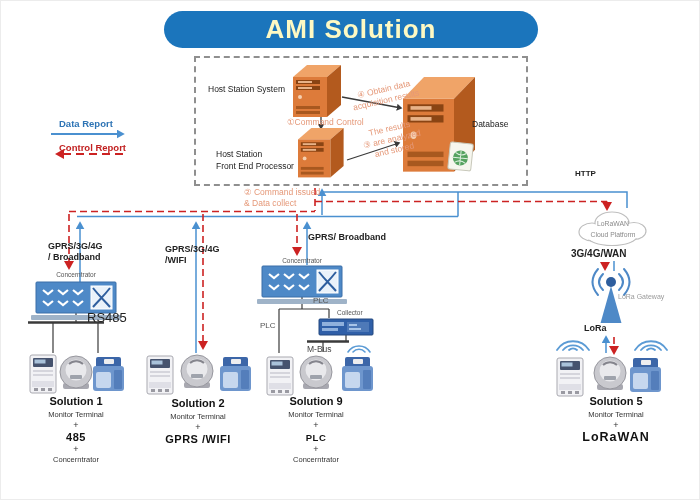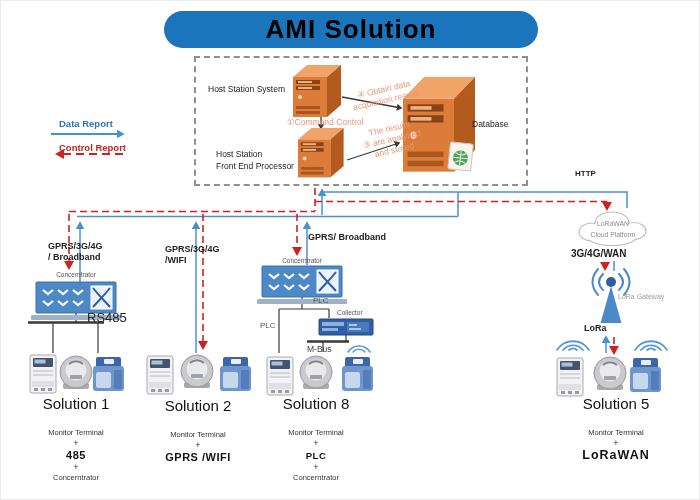--- a/index.html
+++ b/index.html
@@ -1,37 +1,37 @@
 <!DOCTYPE html>
 <html><head>
 <meta charset="utf-8">
 <style>
   *{margin:0;padding:0;box-sizing:border-box}
   html,body{background:#fff}
   body{font-family:"Liberation Sans","DejaVu Sans",sans-serif;color:#222}
   #canvas{position:relative;width:700px;height:500px;background:#fff;overflow:hidden;border:1px solid #ececec}
   svg.overlay{position:absolute;left:0;top:0;width:700px;height:500px}
   #title{position:absolute;left:163px;top:10px;width:374px;height:37px;background:#1B75BC;
-         border-radius:20px;color:#000000;font-size:26px;font-weight:bold;text-align:center;
+         border-radius:20px;color:#fef9c3;font-size:26px;font-weight:bold;text-align:center;
          line-height:37px;letter-spacing:1px}
   #host-box{position:absolute;left:193px;top:55px;width:334px;height:130px;border:2px dashed #8F8F8F}
   .hlbl{position:absolute;font-size:8.5px;color:#222;line-height:12px}
   .note{position:absolute;font-size:8.5px;color:#E59878;white-space:pre-line;line-height:1.3}
   .rot{transform:rotate(-13deg);text-align:center}
   .net{position:absolute;font-size:9px;font-weight:bold;color:#222;white-space:pre-line;line-height:1.25}
   .dev{position:absolute;font-size:6.5px;color:#555;text-align:center}
   .pre{white-space:pre-line}
   #legend-dr{position:absolute;left:58px;top:117px;font-size:9.5px;font-weight:bold;color:#2E74B5}
   #legend-co{position:absolute;left:58px;top:141px;font-size:9.5px;font-weight:bold;color:#C22222}
   #cloud-lbl{position:absolute;left:577px;top:218px;width:70px;font-size:6.8px;color:#8A8A8A;
              text-align:center;line-height:1.55;white-space:pre-line}
   #gw-lbl{position:absolute;left:617px;top:292px;font-size:7px;color:#9A9A9A}
   .whitebg{background:#fff;padding:0 1px}
   .sol{position:absolute;width:100px;text-align:center;color:#111}
-  .sol .name{font-size:15px;font-weight:normal;margin-bottom:16px;color:#111}
+  .sol .name{font-size:11px;font-weight:bold;margin-bottom:3px;color:#111}
   .sol .line{font-size:7.5px;color:#333;margin-bottom:1px}
   .sol .plus{font-size:9px;line-height:11px;color:#333}
   .sol .tech{font-size:11px;font-weight:bold;letter-spacing:.5px;line-height:13px;color:#111}
   .sol.s3 .tech{font-size:9.5px}
   .sol.s5 .tech{font-size:12.5px;letter-spacing:1px}
 </style>
 </head>
 <body>
 
 <div id="canvas">
@@ -240,20 +240,22 @@
   <div class="hlbl pre" style="left:215px;top:147px">Host Station
 Front End Processor</div>
   <div class="hlbl" style="left:471px;top:117px">Database</div>
 
   <div class="note" style="left:286px;top:116px">①Command Control</div>
   <div class="note rot" style="left:343px;top:83px;width:82px">④ Obtain data
 acquisition results</div>
   <div class="note rot" style="left:350px;top:122px;width:82px">The results
 ③ are analyzed
 and stored</div>
+  <div class="note" style="left:243px;top:186px">② Command issued
+   &amp; Data collect</div>
 
   <div class="net" style="left:574px;top:168px;font-size:8px">HTTP</div>
   <div id="cloud-lbl">LoRaWAN
 Cloud Platform</div>
   <div class="net whitebg" style="left:569px;top:247px;width:90px;font-size:10px">3G/4G/WAN</div>
   <div id="gw-lbl">LoRa Gateway</div>
   <div class="net whitebg" style="left:582px;top:322px;width:56px">LoRa</div>
 
   <div class="net" style="left:47px;top:240px;width:72px">GPRS/3G/4G
 / Broadband</div>
@@ -280,21 +282,21 @@
   </div>
 
   <div class="sol" style="left:147px;top:396px">
     <div class="name">Solution 2</div>
     <div class="line">Monitor Terminal</div>
     <div class="plus">+</div>
     <div class="tech">GPRS /WIFI</div>
   </div>
 
   <div class="sol s3" style="left:265px;top:394px">
-    <div class="name">Solution 8</div>
+    <div class="name">Solution 9</div>
     <div class="line">Monitor Terminal</div>
     <div class="plus">+</div>
     <div class="tech">PLC</div>
     <div class="plus">+</div>
     <div class="line">Concerntrator</div>
   </div>
 
   <div class="sol s5" style="left:565px;top:394px">
     <div class="name">Solution 5</div>
     <div class="line">Monitor Terminal</div>

